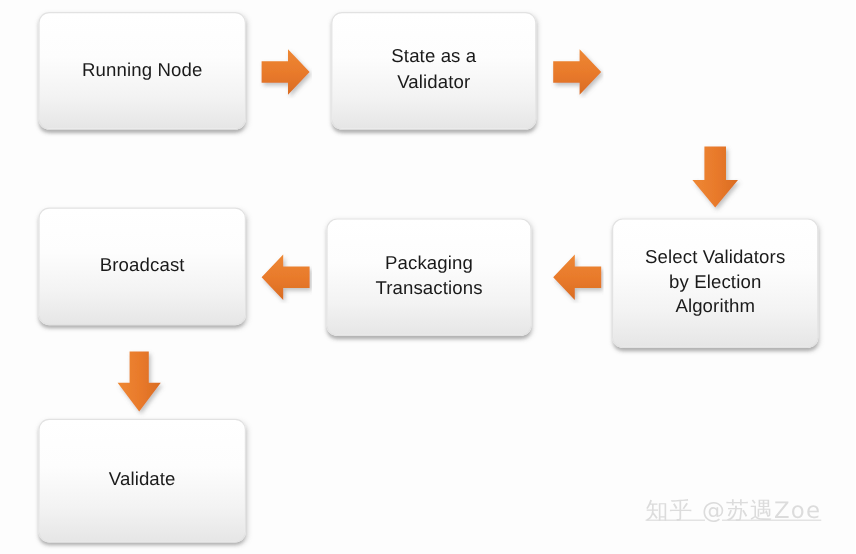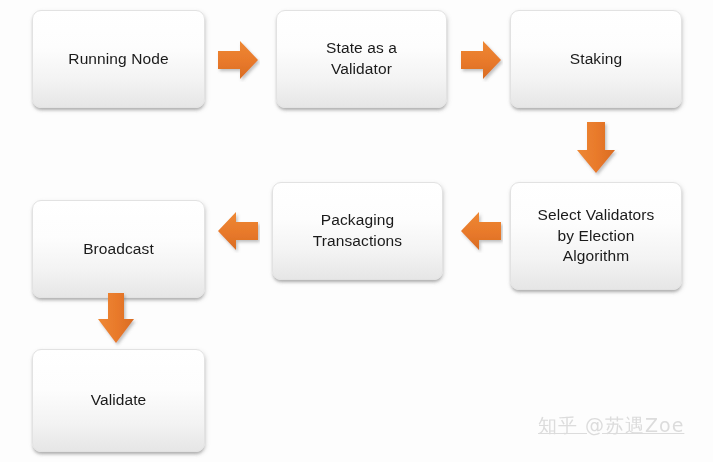--- a/index.html
+++ b/index.html
@@ -91,41 +91,38 @@
     <span class="label">State as a
 Validator</span>
   </div>
 
   <div class="arrow" style="left:459px; top:38px;">
     <svg width="44" height="44" viewBox="0 0 44 44" aria-hidden="true">
       <polygon points="2,13 24,13 24,3 42,22 24,41 24,31 2,31" fill="url(#gr1)" filter="url(#sh1)"></polygon>
     </svg>
   </div>
 
-  <div class="node" style="left:510px; top:10px; width:172px; height:98px;">
-    <span class="label">Staking</span>
-  </div>
 
   <div class="arrow" style="left:574px; top:120px;">
     <svg width="46" height="58" viewBox="0 0 46 58" aria-hidden="true">
       <defs>
         <linearGradient id="gr2" x1="0" y1="0" x2="1" y2="0">
           <stop offset="0%" stop-color="#EE8833"></stop>
           <stop offset="55%" stop-color="#E8792B"></stop>
           <stop offset="100%" stop-color="#D96C22"></stop>
         </linearGradient>
         <filter id="sh2" x="-40%" y="-40%" width="190%" height="190%">
           <feDropShadow dx="1.6" dy="2.2" stdDeviation="1.6" flood-color="#777" flood-opacity="0.45"></feDropShadow>
         </filter>
       </defs>
       <polygon points="13,2 31,2 31,30 41,30 22,53 3,30 13,30" fill="url(#gr2)" filter="url(#sh2)"></polygon>
     </svg>
   </div>
 
-  <div class="node" style="left:32px; top:200px; width:173px; height:98px;">
+  <div class="node" style="left:32px; top:173px; width:173px; height:98px;">
     <span class="label">Broadcast</span>
   </div>
 
   <div class="arrow" style="left:216px; top:209px;">
     <svg width="44" height="44" viewBox="0 0 44 44" aria-hidden="true">
       <polygon points="42,13 20,13 20,3 2,22 20,41 20,31 42,31" fill="url(#gr1)" filter="url(#sh1)"></polygon>
     </svg>
   </div>
 
   <div class="node" style="left:272px; top:182px; width:171px; height:98px;">

